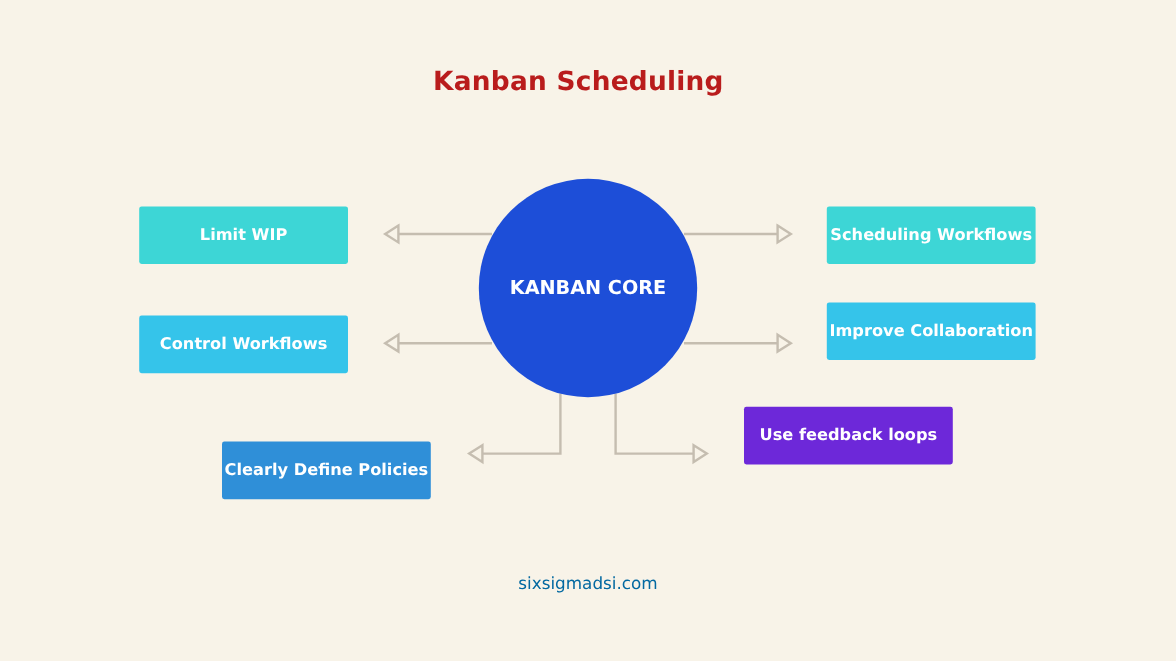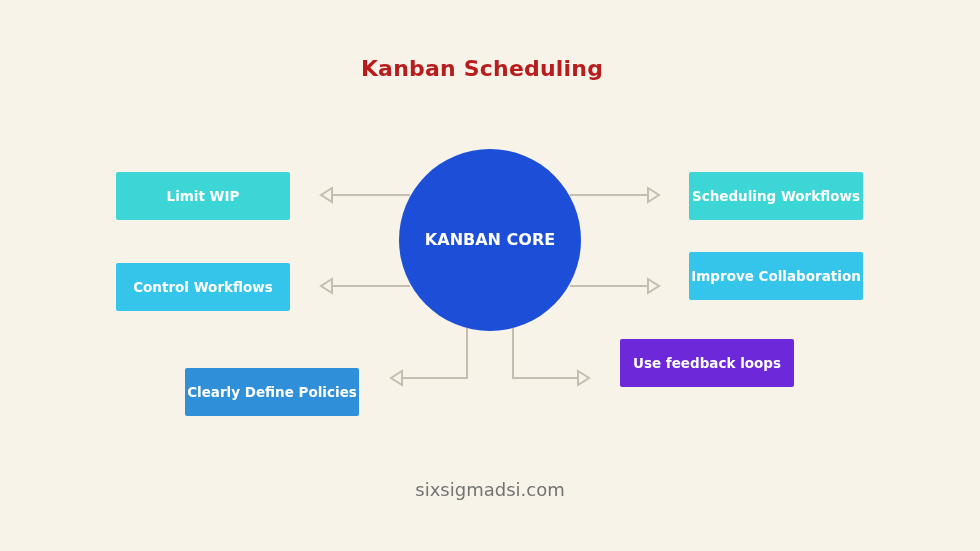--- a/index.html
+++ b/index.html
@@ -2,21 +2,21 @@
 <html><head>
 <meta charset="utf-8">
 <style>
   html,body{margin:0;padding:0;}
   body{width:980px;height:551px;background:#f8f3e8;position:relative;overflow:hidden;font-family:"DejaVu Sans","Liberation Sans",sans-serif;}
   .title{position:absolute;left:0;width:964px;top:56px;text-align:center;font-weight:bold;font-size:22px;color:#b91c1c;letter-spacing:0.2px;}
   .box{position:absolute;height:48px;display:flex;align-items:center;justify-content:center;color:#ffffff;font-weight:bold;font-size:13.5px;border-radius:2px;white-space:nowrap;}
   .circle{position:absolute;left:399px;top:149px;width:182px;height:182px;border-radius:50%;background:#1d4ed8;display:flex;align-items:center;justify-content:center;text-align:right;color:#ffffff;font-weight:bold;font-size:16px;line-height:22px;}
   .circle span{display:block;}
   svg.conn{position:absolute;left:0;top:0;}
-  .footer{position:absolute;left:0;width:980px;top:479px;text-align:center;font-size:18px;color:#737373;}
+  .footer{position:absolute;left:0;width:980px;top:479px;text-align:center;font-size:14px;color:#0369a1;}
 </style>
 </head>
 <body>
 
 <div class="title">Kanban Scheduling</div>
 
 <svg class="conn" width="980" height="551">
   <g fill="none" stroke="#c5bdb0" stroke-width="2">
 
     <line x1="410" y1="195" x2="332" y2="195"></line>

